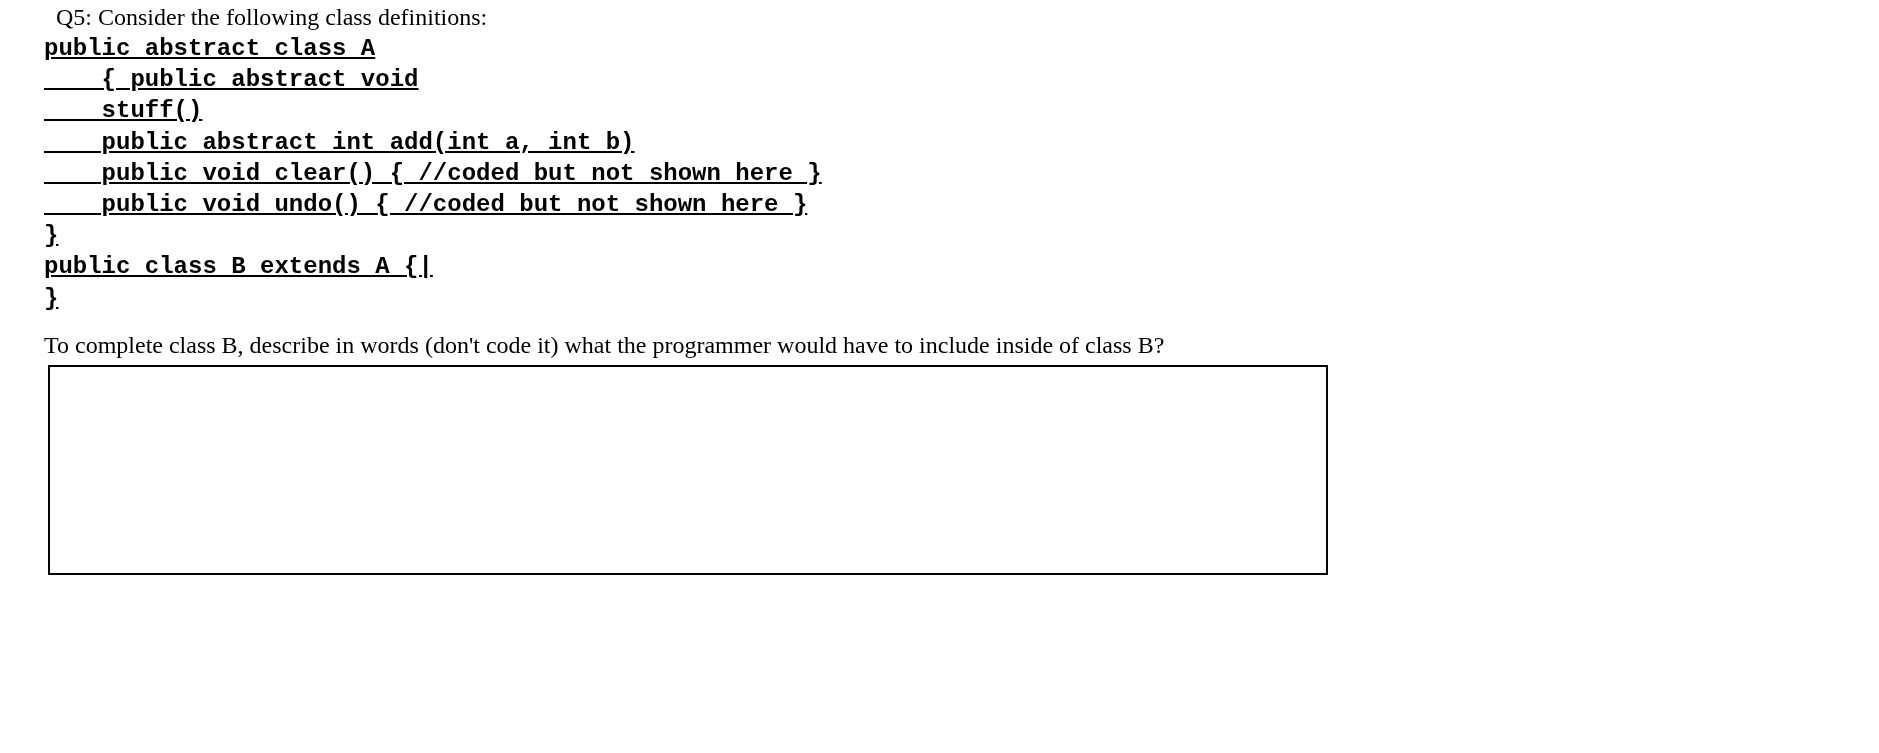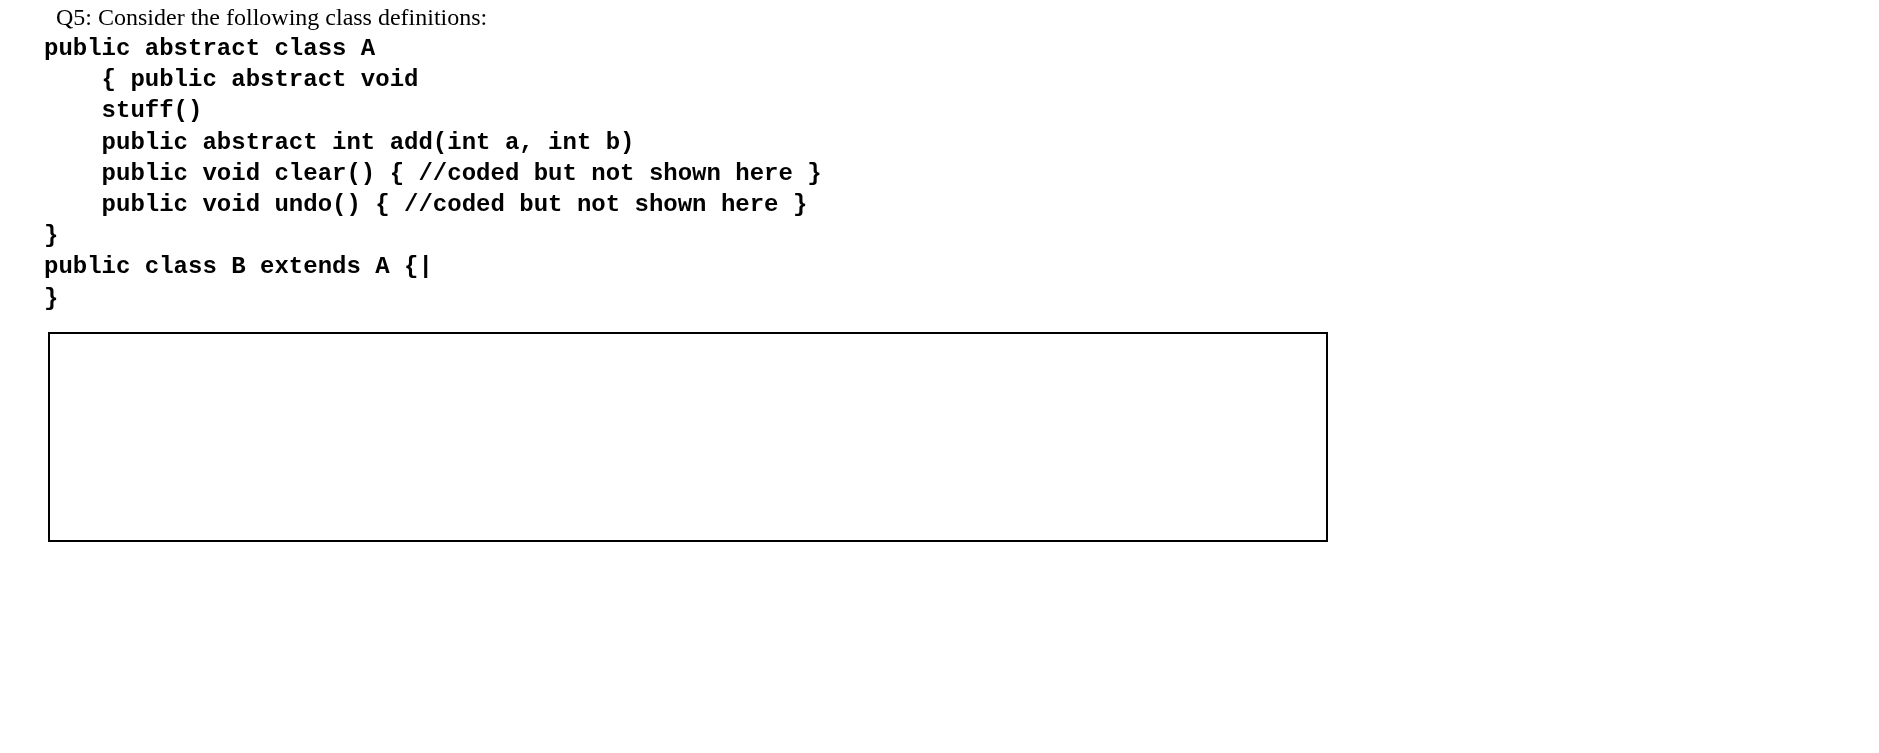--- a/index.html
+++ b/index.html
@@ -21,20 +21,21 @@
       margin-left: 12px;
       margin-top: 4px;
       margin-bottom: 2px;
     }
     .code-block {
       font-family: "Courier New", Courier, monospace;
       font-weight: bold;
       white-space: pre;
       line-height: 1.3;
       margin-bottom: 18px;
+      text-decoration: underline;
     }
     .question-prompt {
       font-family: "Times New Roman", Times, serif;
       margin-top: 4px;
       margin-bottom: 6px;
     }
     .answer-box {
       border: 2px solid #000;
       width: 1280px;
       height: 210px;
@@ -49,14 +50,15 @@
   <div class="question-intro">Q5: Consider the following class definitions:</div>
   <div class="code-block">public abstract class A
     { public abstract void
     stuff()
     public abstract int add(int a, int b)
     public void clear() { //coded but not shown here }
     public void undo() { //coded but not shown here }
 }
 public class B extends A {|
 }</div>
+  <div class="question-prompt">To complete class B, describe in words (don't code it) what the programmer would have to include inside of class B?</div>
   <div class="answer-box"></div>
 </div>
 
 </body></html>

